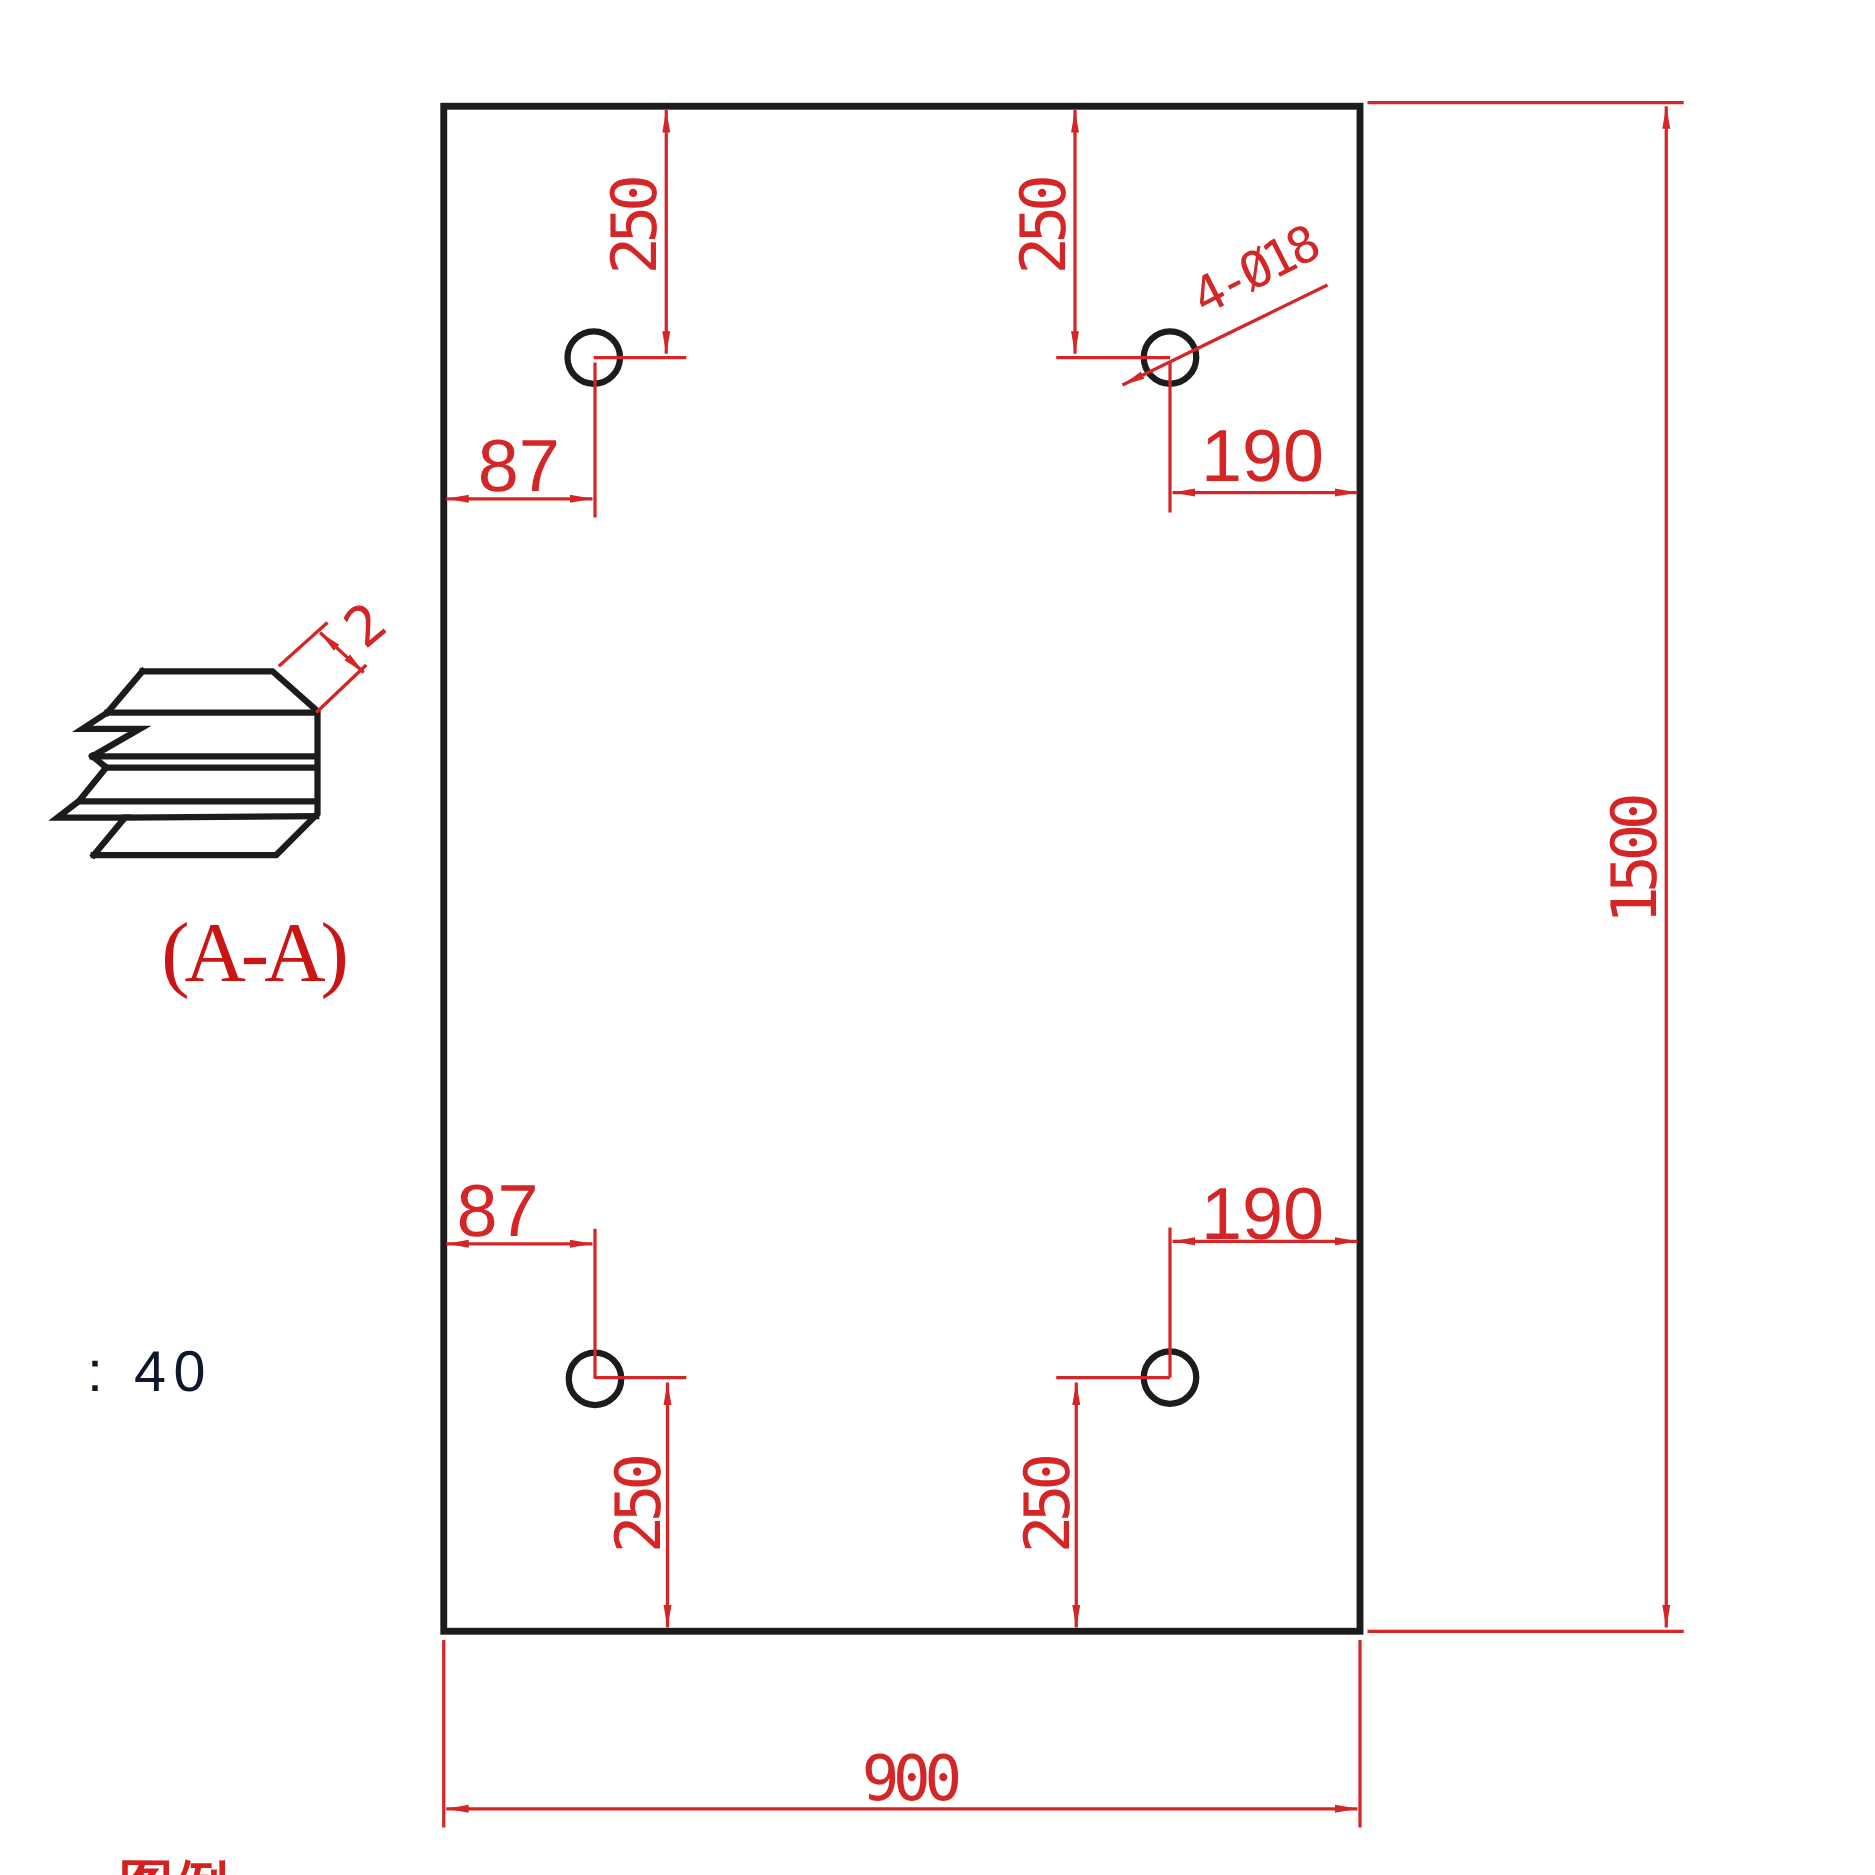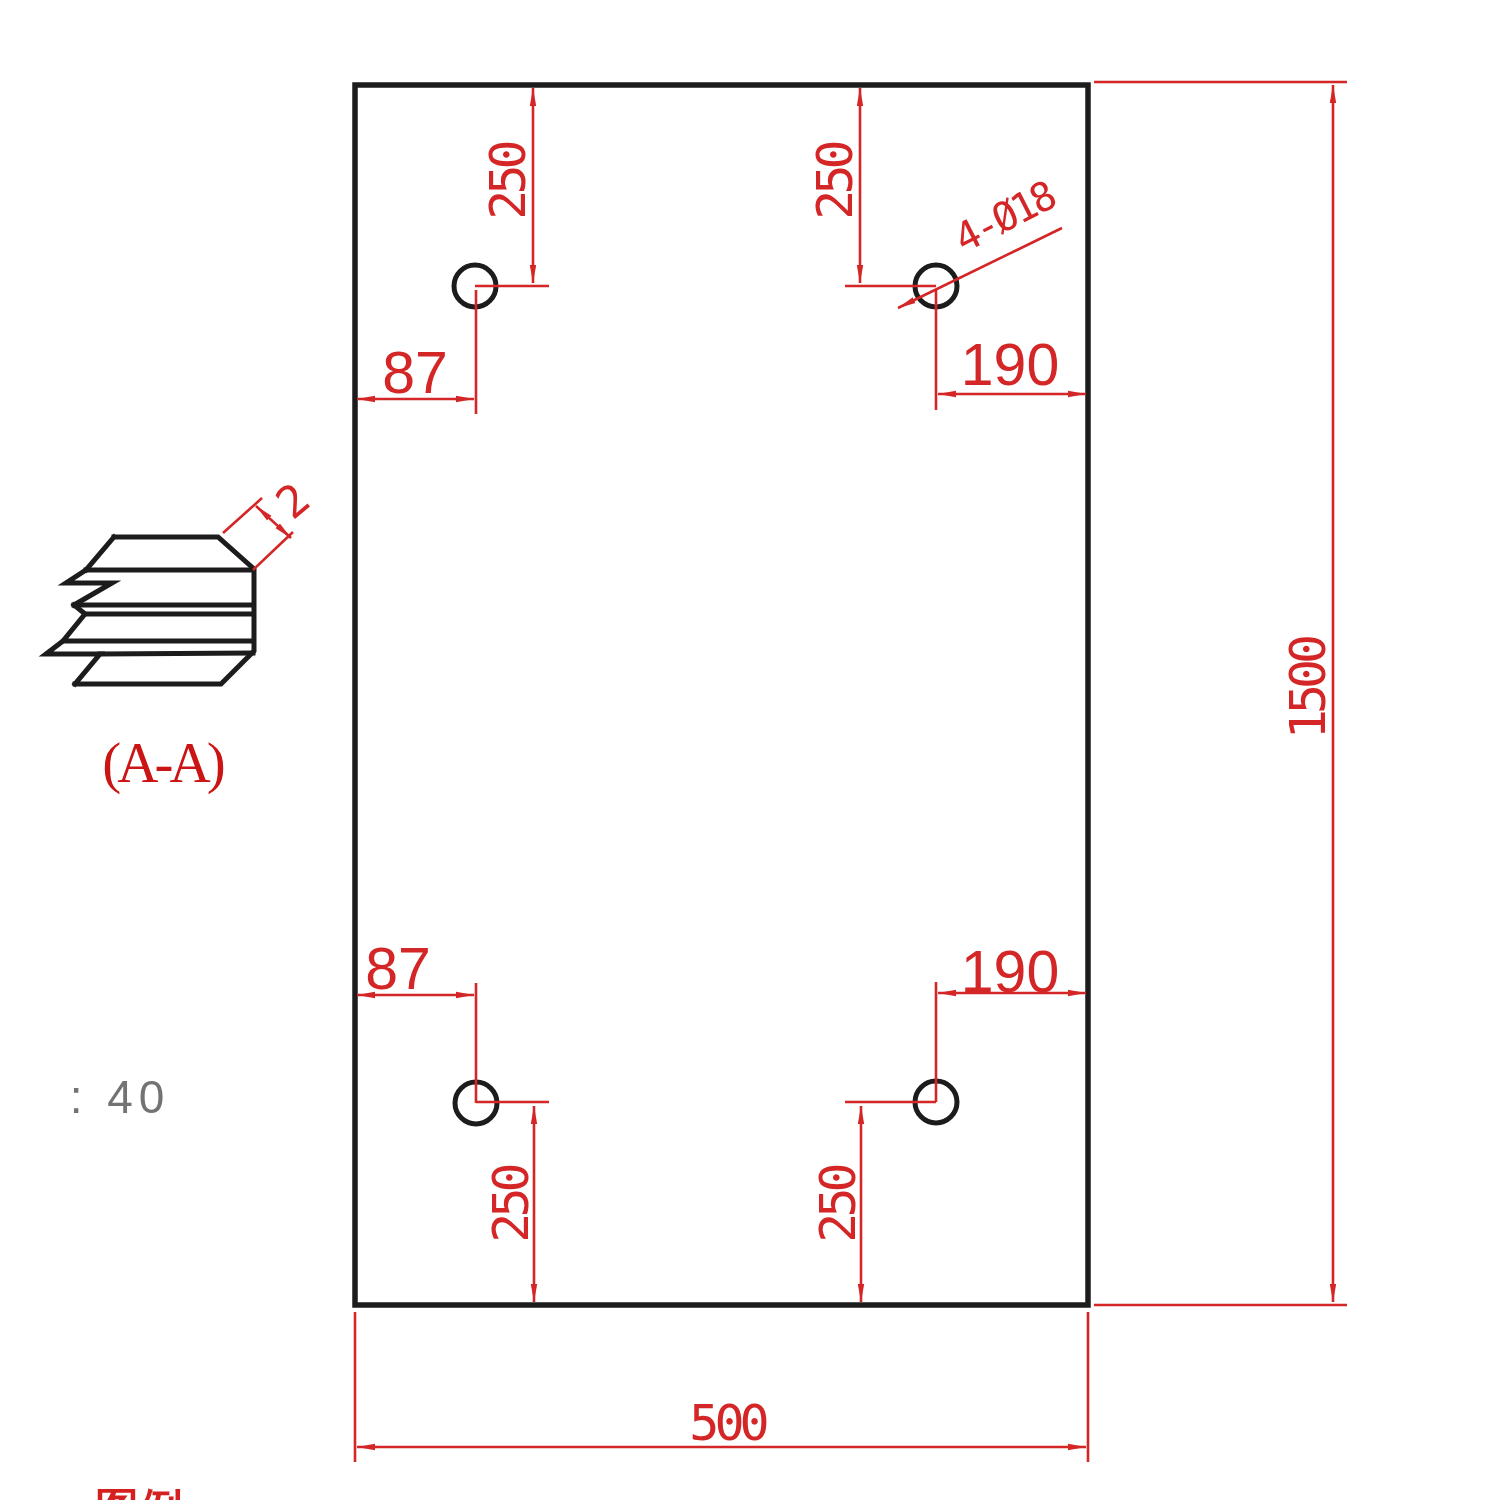--- a/index.html
+++ b/index.html
@@ -4,22 +4,22 @@
 <style>
   html,body{margin:0;padding:0;background:#ffffff;width:1500px;height:1500px;overflow:hidden;}
   #canvas{position:relative;width:1500px;height:1500px;background:#ffffff;font-family:"DejaVu Sans Mono",monospace;}
   #linework{position:absolute;left:0;top:0;width:1500px;height:1500px;}
   .lbl{position:absolute;color:#d42626;white-space:nowrap;transform:translate(-50%,-50%);line-height:1;}
   .dimtext{font-family:"DejaVu Sans Mono",monospace;font-size:50px;letter-spacing:-5px;}
   .dimtext-h{font-family:"Liberation Sans",sans-serif;font-size:59px;letter-spacing:0;}
   .rot90{transform:translate(-50%,-50%) rotate(-90deg);}
   .leadertext{font-family:"DejaVu Sans Mono",monospace;font-size:40px;letter-spacing:-3px;transform:translate(-50%,-50%) rotate(-27deg);}
   .chamfertext{font-family:"DejaVu Sans Mono",monospace;font-size:44px;transform:translate(-50%,-50%) rotate(-40deg);}
-  .sectiontitle{font-family:"Liberation Serif",serif;font-size:57px;letter-spacing:-4px;color:#cb1414;font-weight:500;}
-  .notetext{font-family:"Liberation Sans",sans-serif;font-size:46px;color:#737373;letter-spacing:6px;}
+  .sectiontitle{font-family:"Liberation Serif",serif;font-size:68px;letter-spacing:-4px;color:#cb1414;font-weight:500;margin-left:40px;}
+  .notetext{font-family:"Liberation Sans",sans-serif;font-size:46px;color:#0f172a;letter-spacing:6px;}
   .partialtext{font-family:"Liberation Sans",sans-serif;font-size:44px;font-weight:bold;color:#d52020;transform:none;}
 </style>
 </head>
 <body>
 
 <div id="canvas">
 
   <svg id="linework" viewBox="0 0 1500 1500" xmlns="http://www.w3.org/2000/svg">
     <defs>
       <marker id="arr" viewBox="0 0 18 8" refX="18" refY="4" markerWidth="18" markerHeight="8" markerUnits="userSpaceOnUse" orient="auto-start-reverse">
@@ -129,21 +129,21 @@
   <div class="lbl leadertext" style="left:1004px;top:217px;">4-Ø18</div>
 
   <div class="lbl dimtext-h" style="left:398px;top:969px;">87</div>
 
   <div class="lbl dimtext-h" style="left:1010px;top:972px;">190</div>
 
   <div class="lbl dimtext rot90" style="left:511px;top:1205px;">250</div>
 
   <div class="lbl dimtext rot90" style="left:838px;top:1205px;">250</div>
 
-  <div class="lbl dimtext" style="left:727px;top:1423px;">500</div>
+  <div class="lbl dimtext" style="left:727px;top:1423px;">900</div>
 
   <div class="lbl dimtext rot90" style="left:1308px;top:689px;">1500</div>
 
   <div class="lbl chamfertext" style="left:293px;top:501px;">2</div>
 
   <div class="lbl sectiontitle" style="left:162px;top:762px;">(A-A)</div>
 
   <div class="lbl notetext" style="left:120px;top:1097px;">: 40</div>
 
   <div class="lbl partialtext" style="left:95px;top:1487px;">图例</div>

